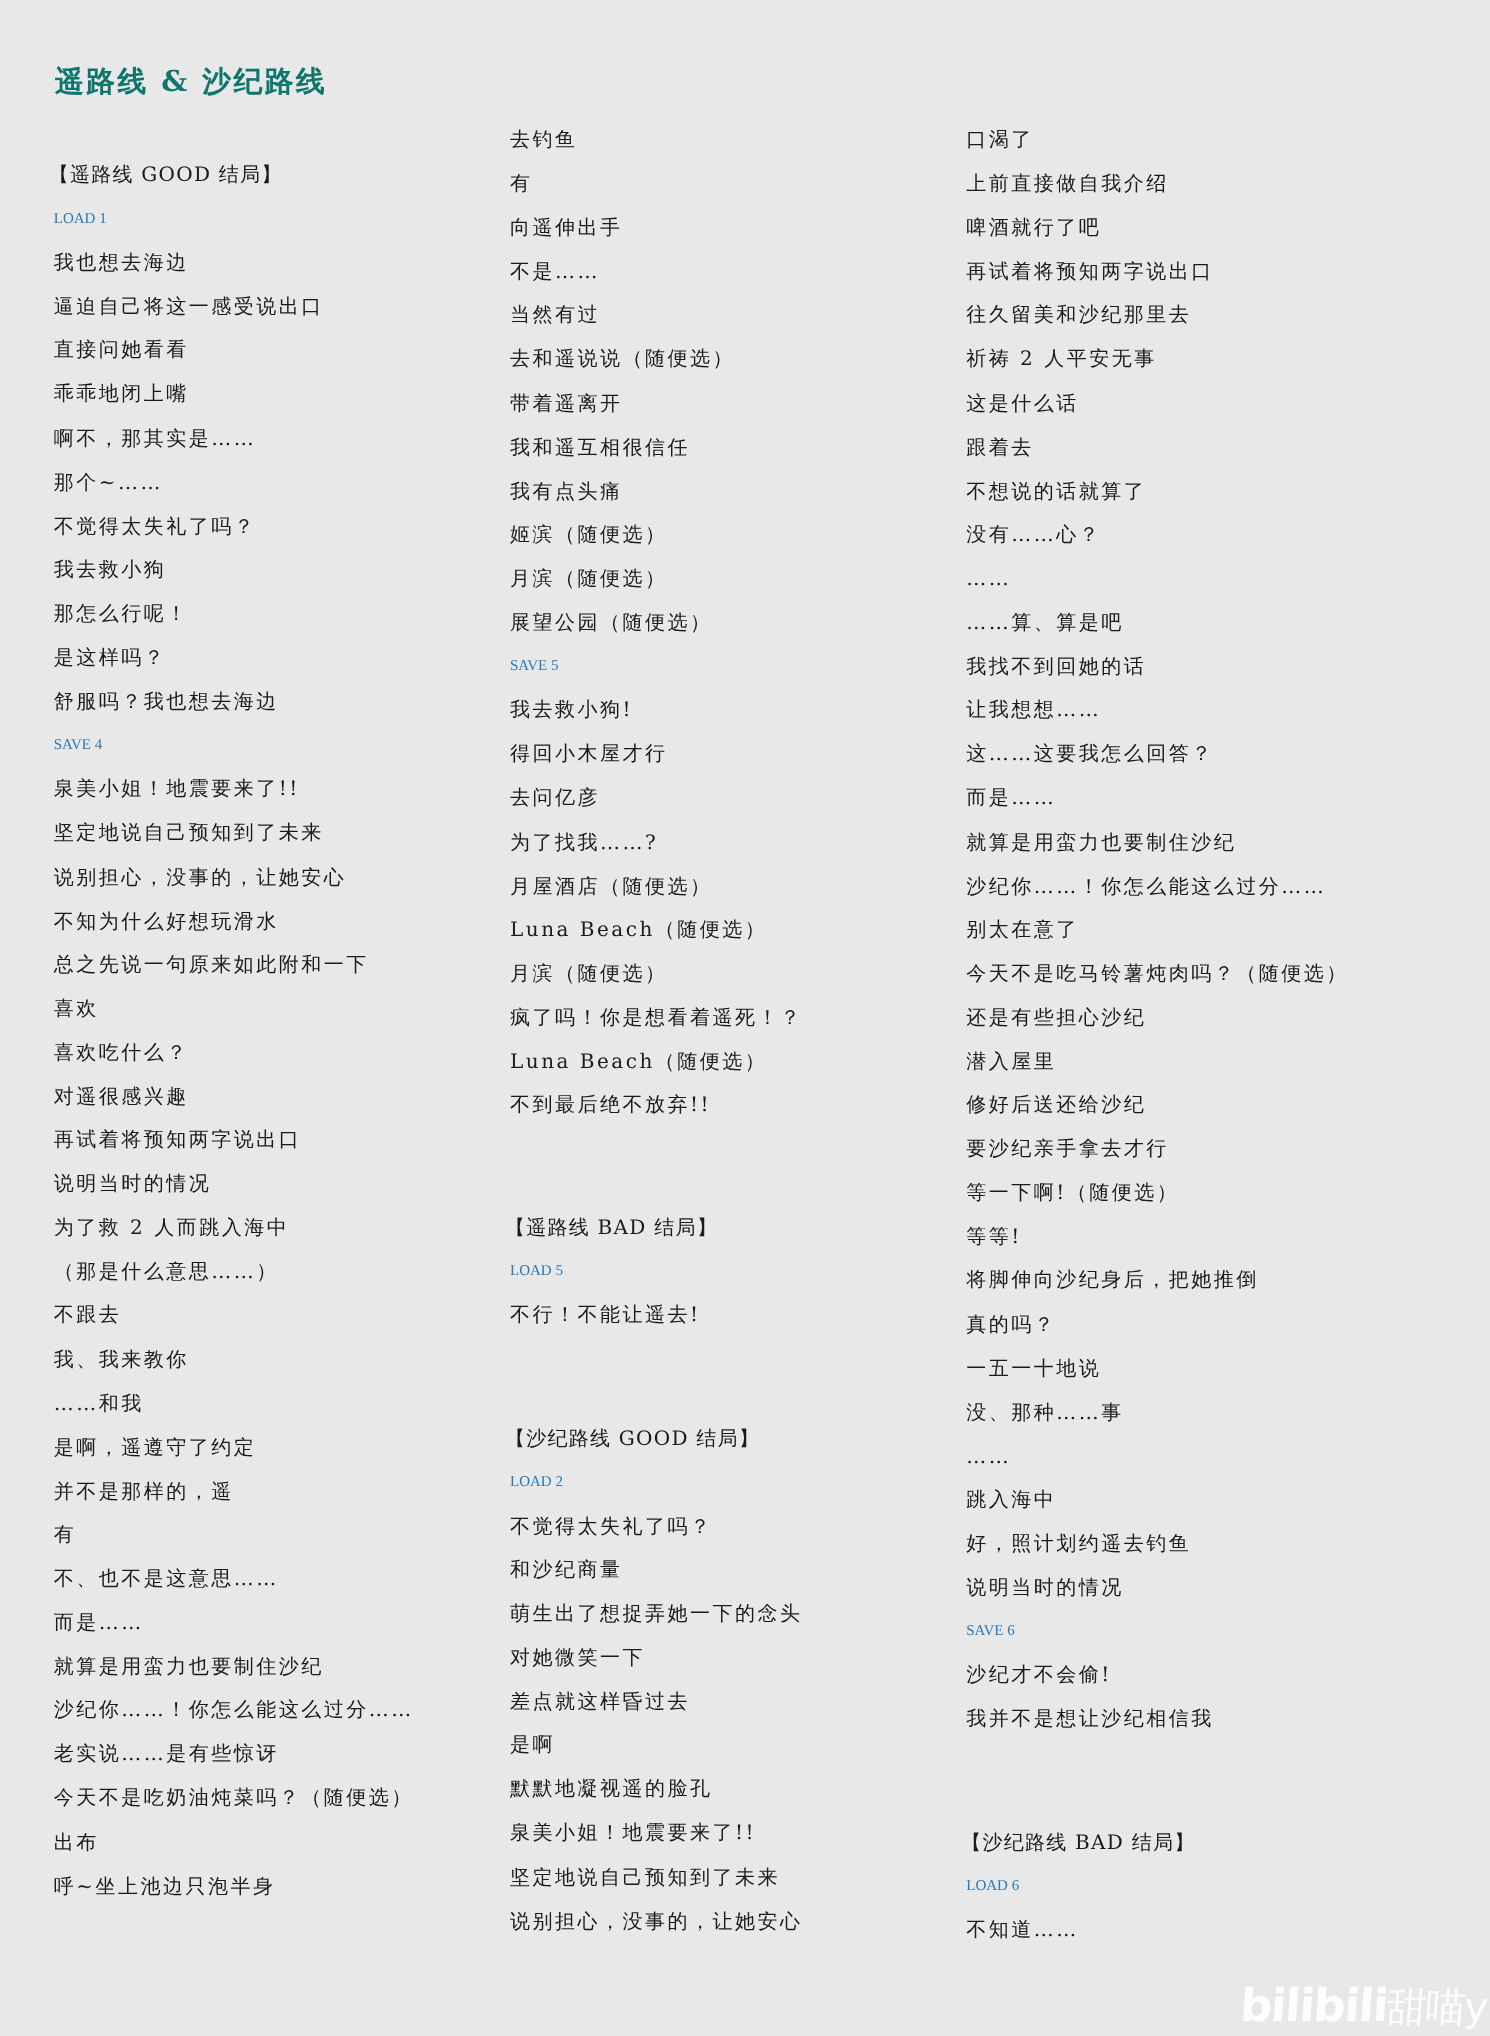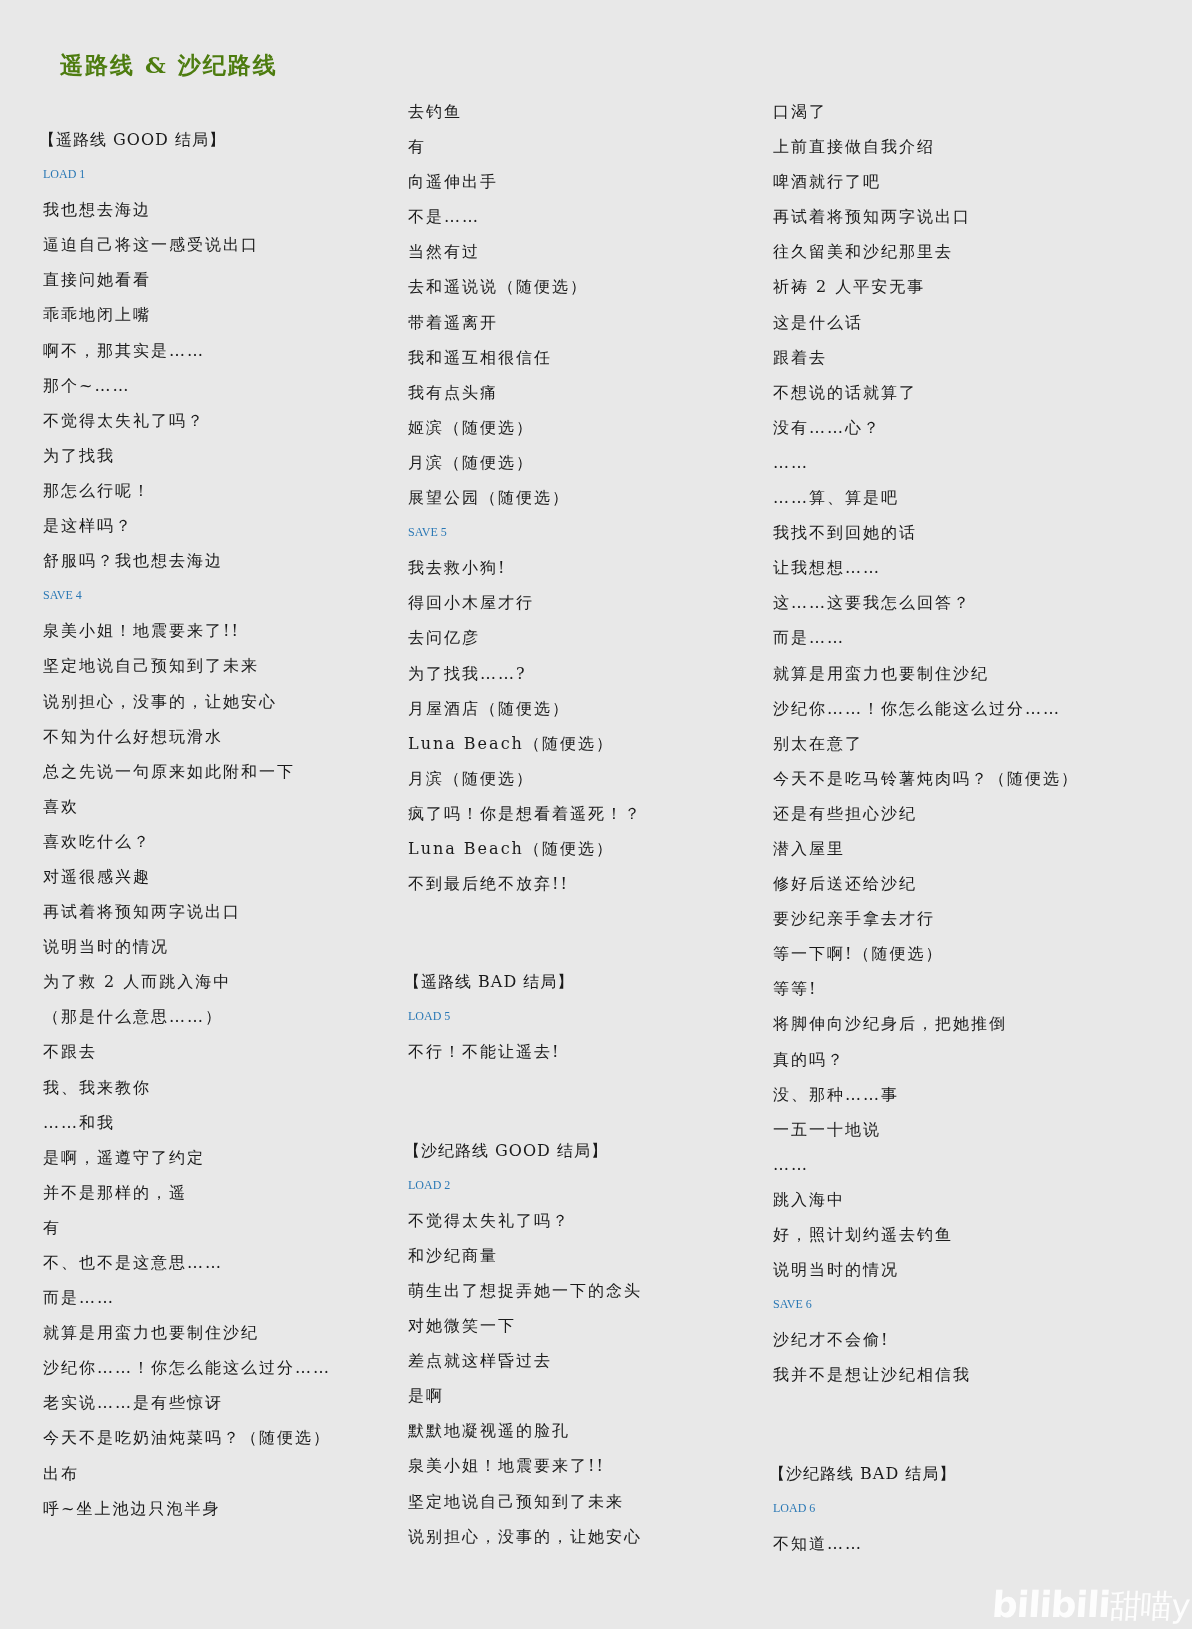--- a/index.html
+++ b/index.html
@@ -6,22 +6,21 @@
     body {
       width: 1192px; height: 1629px;
       background: #e8e8e8;
       position: relative; overflow: hidden;
       font-family: "DejaVu Serif", "Liberation Serif", serif;
       color: #1a1a1a;
     }
     .title {
       position: absolute; left: 44px; top: 50px;
       font-size: 23px; font-weight: bold; letter-spacing: 2px;
-      color: #4d7c0f;
-      margin-left: 16px;
+      color: #0f766e;
     }
     .col {
       position: absolute; top: 94px; width: 360px;
     }
     .col.c1 { left: 43px; }
     .col.c2 { left: 408px; }
     .col.c3 { left: 773px; width: 400px; }
     .line {
       height: 35.1px; line-height: 35.1px;
       font-size: 16px; white-space: nowrap;
@@ -50,21 +49,21 @@
 <div class="col c1">
     <div class="line heading">【遥路线 GOOD 结局】</div>
     <div class="line marker">LOAD 1</div>
     <div class="line choice">我也想去海边</div>
     <div class="line choice">逼迫自己将这一感受说出口</div>
     <div class="line choice">直接问她看看</div>
     <div class="line choice">乖乖地闭上嘴</div>
     <div class="line choice">啊不，那其实是……</div>
     <div class="line choice">那个~……</div>
     <div class="line choice">不觉得太失礼了吗？</div>
-    <div class="line choice">为了找我</div>
+    <div class="line choice">我去救小狗</div>
     <div class="line choice">那怎么行呢！</div>
     <div class="line choice">是这样吗？</div>
     <div class="line choice">舒服吗？我也想去海边</div>
     <div class="line marker">SAVE 4</div>
     <div class="line choice">泉美小姐！地震要来了!!</div>
     <div class="line choice">坚定地说自己预知到了未来</div>
     <div class="line choice">说别担心，没事的，让她安心</div>
     <div class="line choice">不知为什么好想玩滑水</div>
     <div class="line choice">总之先说一句原来如此附和一下</div>
     <div class="line choice">喜欢</div>
@@ -153,22 +152,22 @@
     <div class="line choice">别太在意了</div>
     <div class="line choice">今天不是吃马铃薯炖肉吗？（随便选）</div>
     <div class="line choice">还是有些担心沙纪</div>
     <div class="line choice">潜入屋里</div>
     <div class="line choice">修好后送还给沙纪</div>
     <div class="line choice">要沙纪亲手拿去才行</div>
     <div class="line choice">等一下啊!（随便选）</div>
     <div class="line choice">等等!</div>
     <div class="line choice">将脚伸向沙纪身后，把她推倒</div>
     <div class="line choice">真的吗？</div>
+    <div class="line choice">一五一十地说</div>
     <div class="line choice">没、那种……事</div>
-    <div class="line choice">一五一十地说</div>
     <div class="line choice">……</div>
     <div class="line choice">跳入海中</div>
     <div class="line choice">好，照计划约遥去钓鱼</div>
     <div class="line choice">说明当时的情况</div>
     <div class="line marker">SAVE 6</div>
     <div class="line choice">沙纪才不会偷!</div>
     <div class="line choice">我并不是想让沙纪相信我</div>
     <div class="line blank"></div>
     <div class="line heading">【沙纪路线 BAD 结局】</div>
     <div class="line marker">LOAD 6</div>

